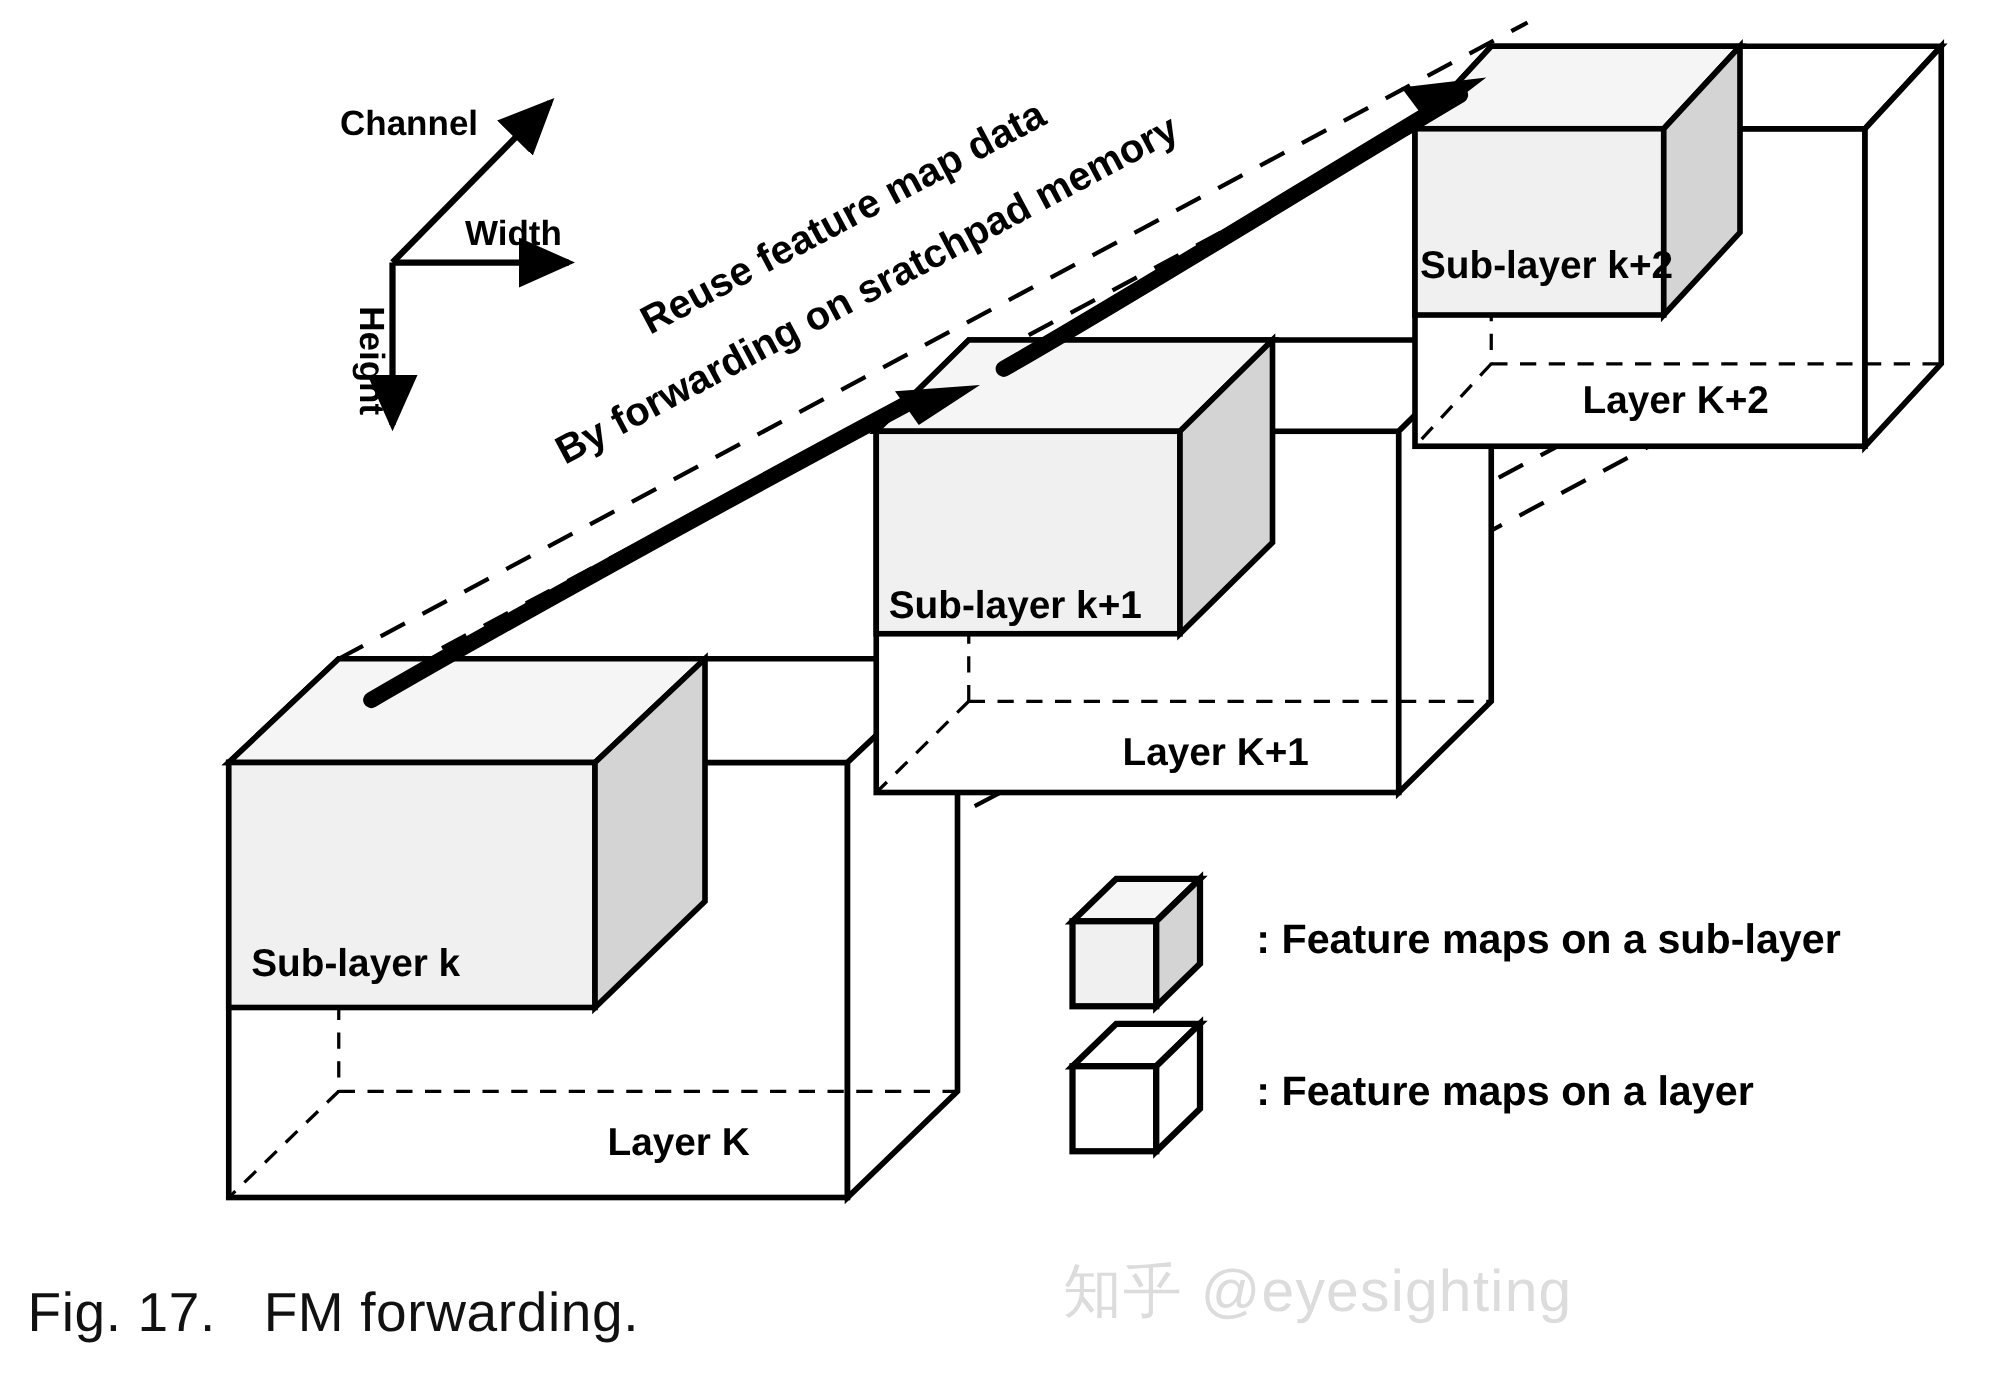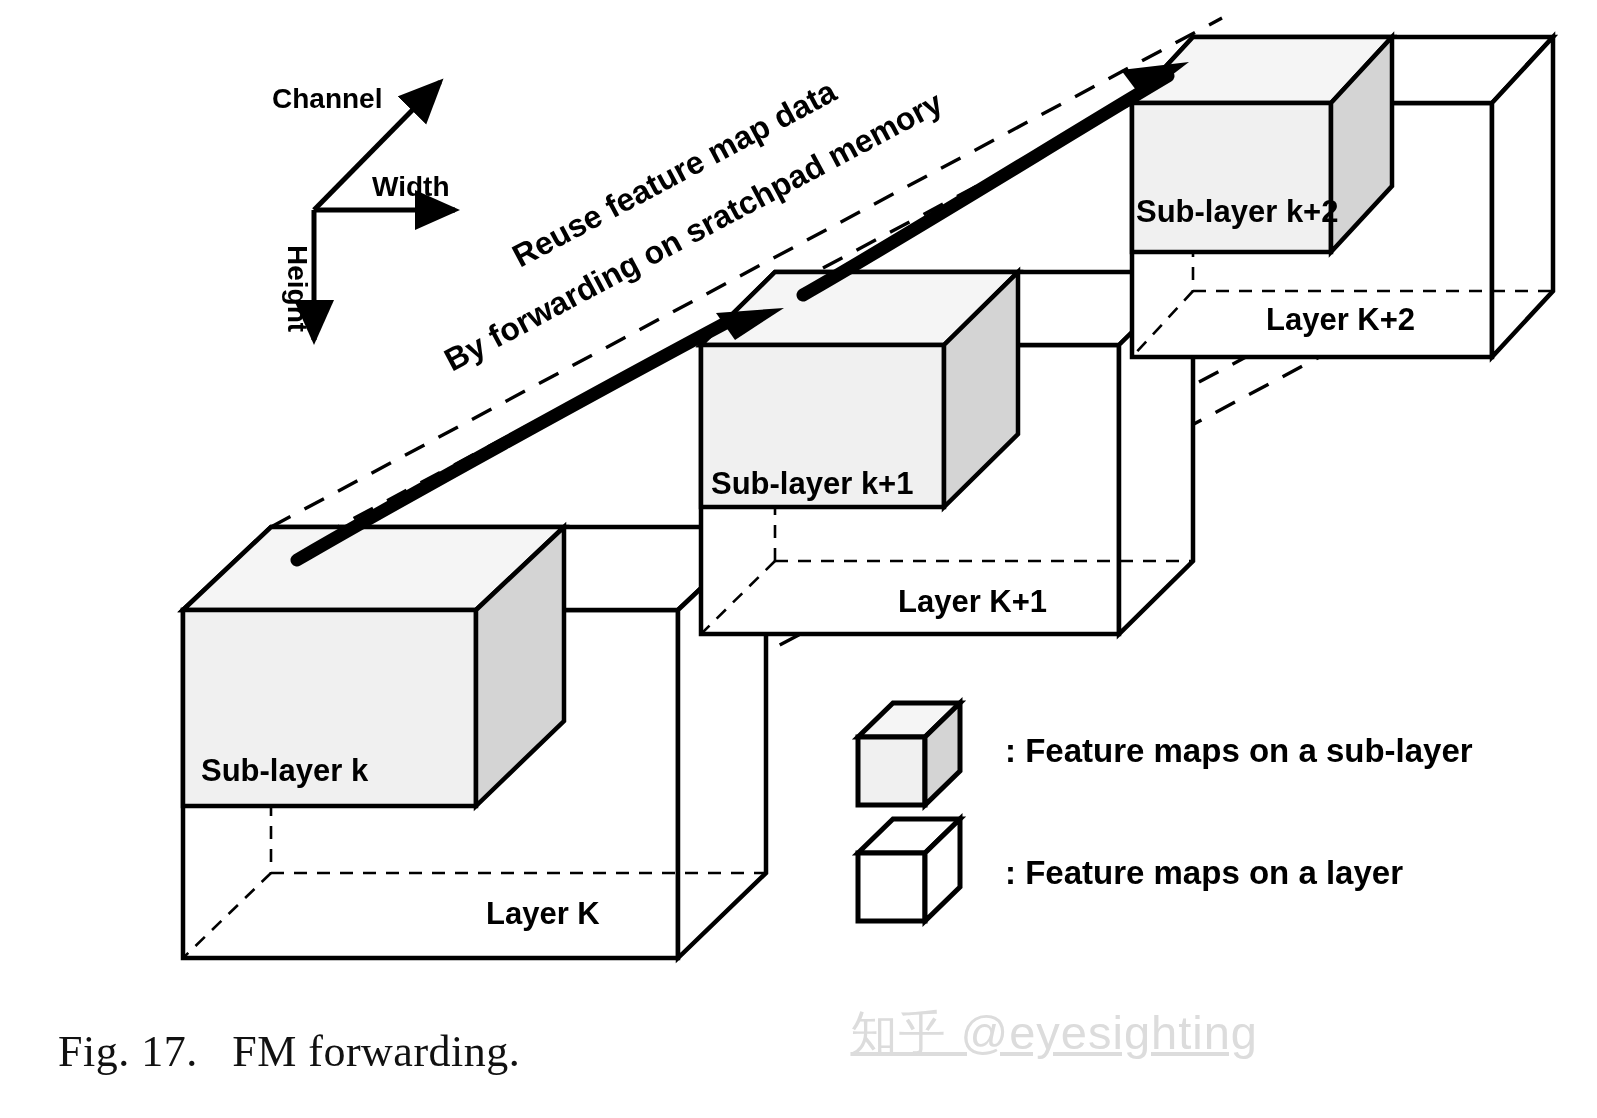--- a/index.html
+++ b/index.html
@@ -32,37 +32,35 @@
     fill: #000000;
   }
   .lbl-cube { font-size: 31px; }
   .lbl-axis { font-size: 28px; }
   .lbl-legend { font-size: 33px; }
   .lbl-anno { font-size: 32px; font-weight: bold; }
   .caption {
     position: absolute;
     left: 22px;
     top: 1026px;
-    font-family: Liberation Serif, serif;
+    font-family: Liberation Sans, sans-serif;
     font-size: 44px;
     color: #111111;
     white-space: pre;
     letter-spacing: 0.5px;
-    margin-left: 36px;
   }
   .watermark {
     position: absolute;
     right: 32px;
     top: 1002px;
     font-family: "Liberation Sans", sans-serif;
     font-size: 47px;
     color: #dcdcdc;
     white-space: nowrap;
     letter-spacing: 1px;
-    text-decoration: underline;
   }
 </style>
 </head>
 <body>
 
 <div id="stage">
 
   <svg class="diagram" viewBox="0 0 1597 1118">
     <defs>
       <marker id="arrowThin" markerWidth="10" markerHeight="10" refX="8" refY="4" orient="auto">

